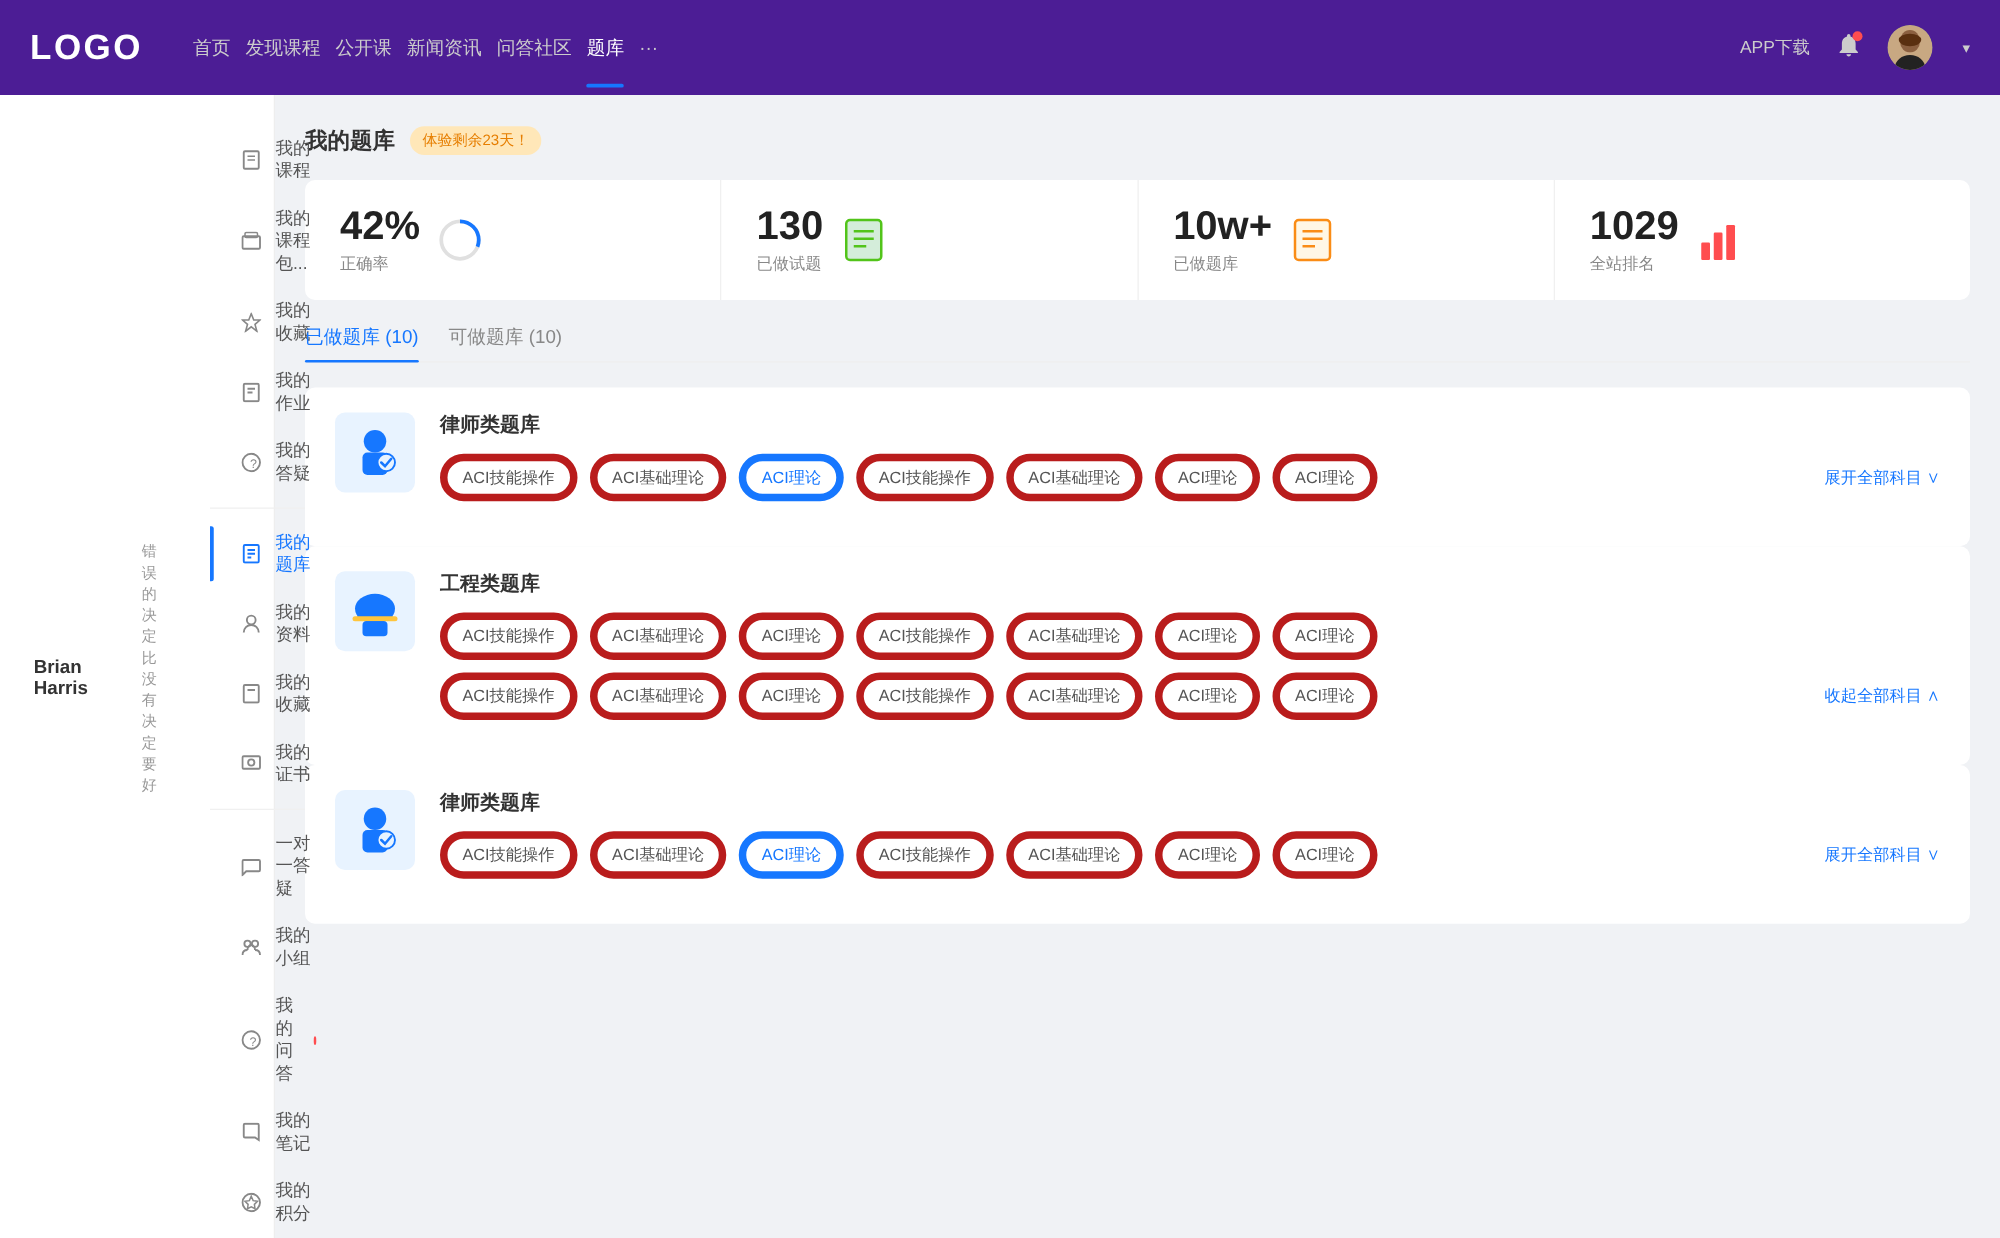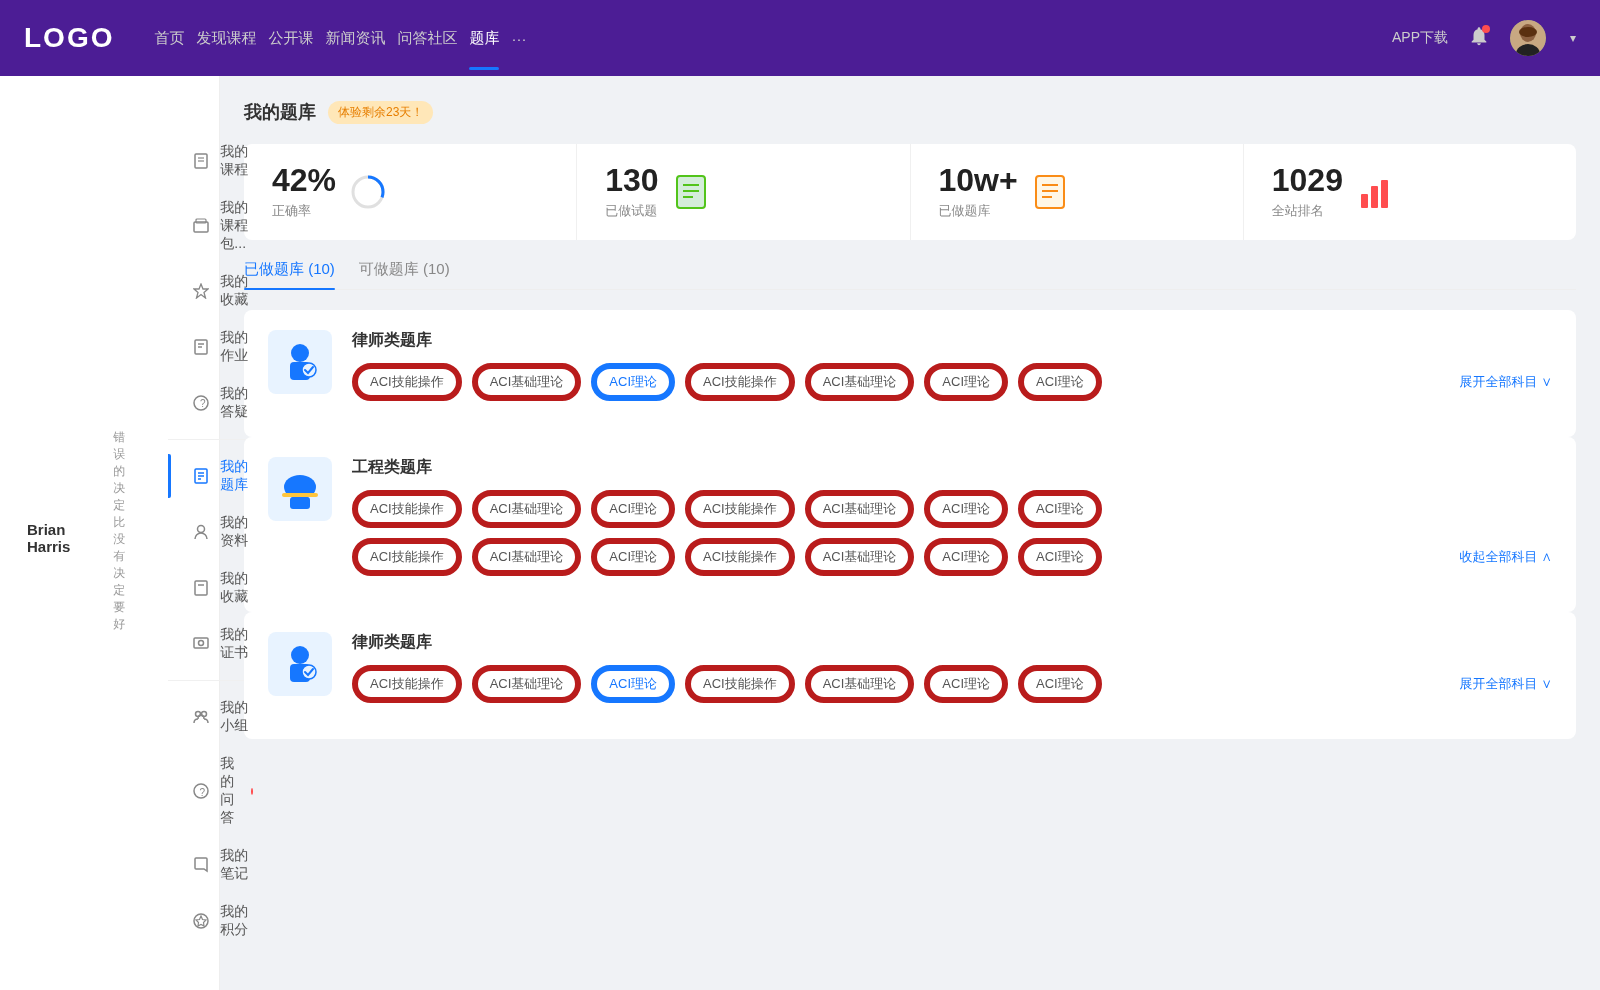--- a/index.html
+++ b/index.html
@@ -494,20 +494,28 @@
           <svg width="16" height="16" viewBox="0 0 16 16" fill="none" stroke="#888" stroke-width="1.5">
               <rect x="1" y="2" width="14" height="10" rx="1"></rect>
               <circle cx="8" cy="7" r="2.5"></circle>
             </svg>
         </span>
         <span>我的证书</span>
       </div>
 
       <div class="sidebar-divider"></div>
 
+      <div class="sidebar-item">
+        <span class="sidebar-icon">
+          <svg width="16" height="16" viewBox="0 0 16 16" fill="none" stroke="#888" stroke-width="1.5">
+              <path d="M2 3h12a1 1 0 011 1v7a1 1 0 01-1 1H4l-3 3V4a1 1 0 011-1z"></path>
+            </svg>
+        </span>
+        <span>一对一答疑</span>
+      </div>
       <div class="sidebar-item">
         <span class="sidebar-icon">
           <svg width="16" height="16" viewBox="0 0 16 16" fill="none" stroke="#888" stroke-width="1.5">
               <circle cx="5" cy="5" r="2.5"></circle>
               <circle cx="11" cy="5" r="2.5"></circle>
               <path d="M1 14c0-2.8 1.8-4 4-4"></path>
               <path d="M15 14c0-2.8-1.8-4-4-4"></path>
               <path d="M5 10c0-2.2 1.3-4 3-4s3 1.8 3 4"></path>
             </svg>
         </span>

